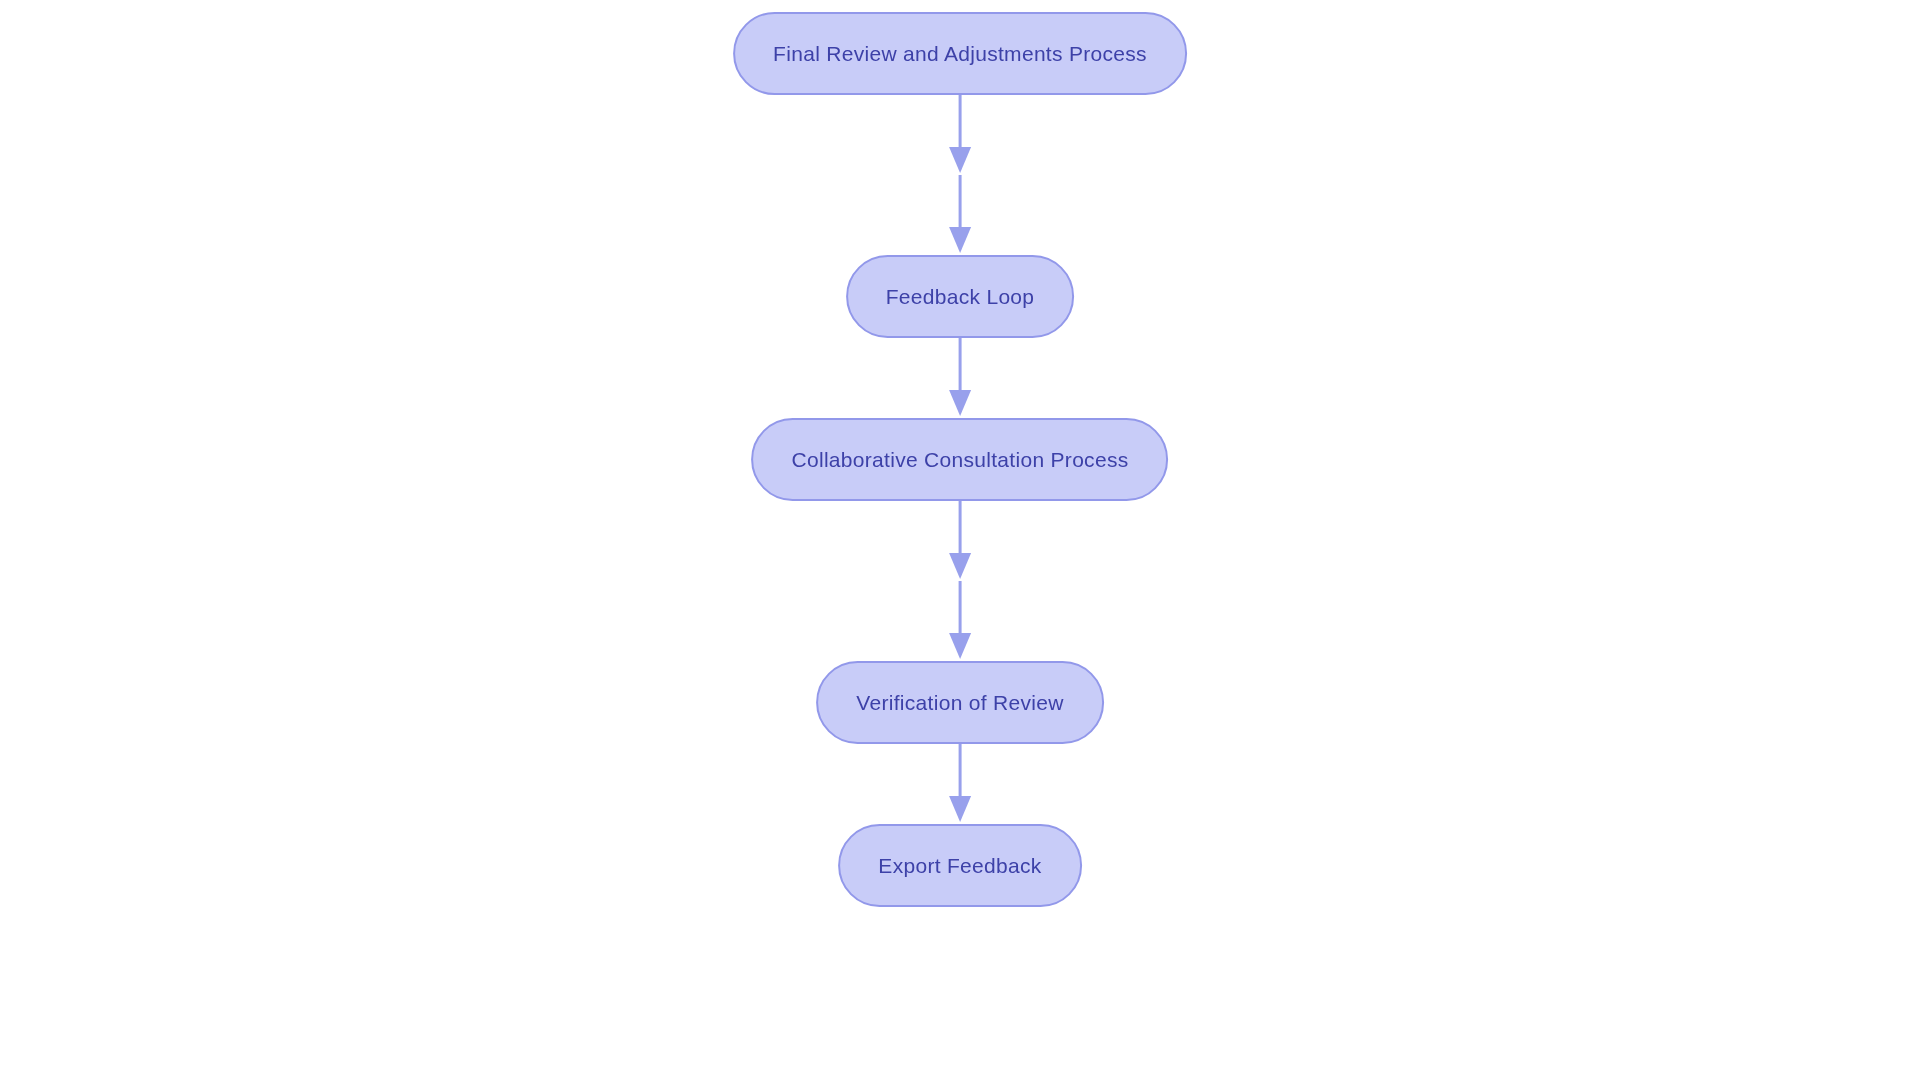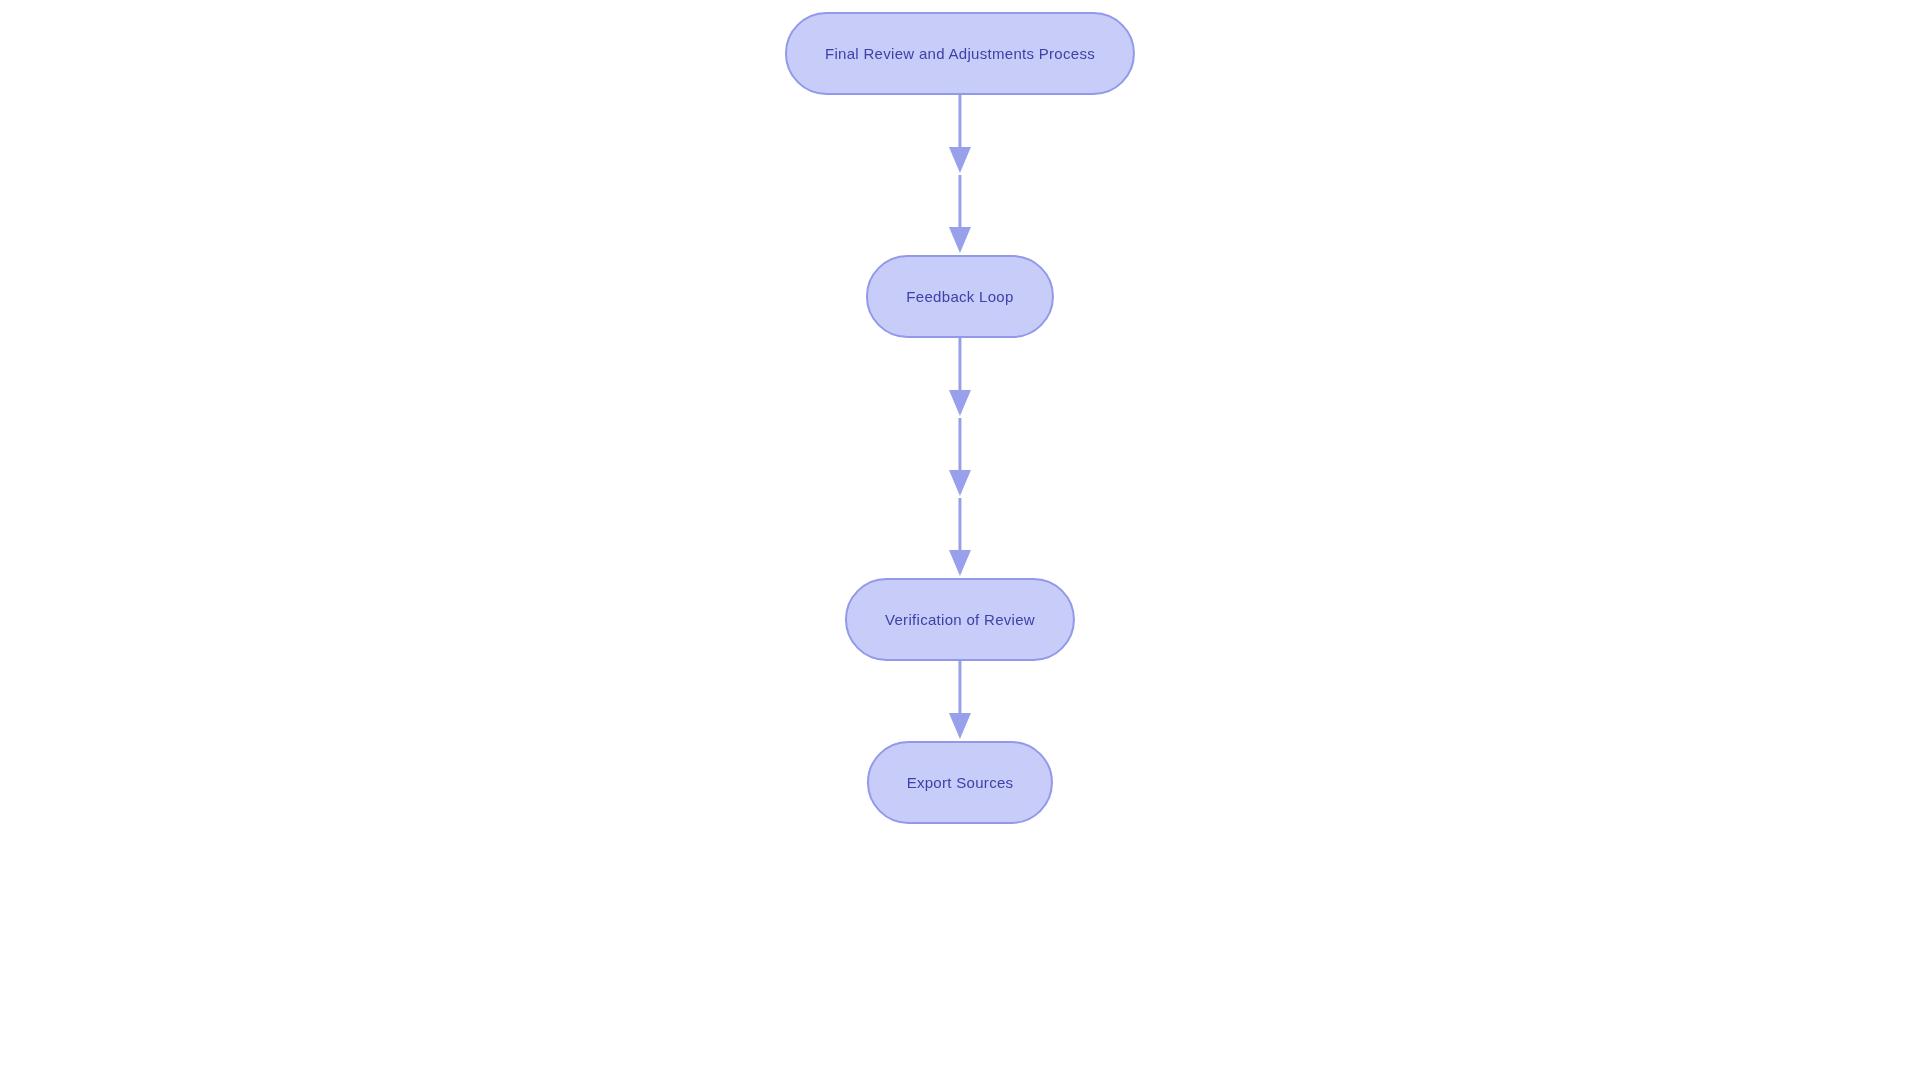--- a/index.html
+++ b/index.html
@@ -31,21 +31,21 @@
     display: flex;
     align-items: center;
     justify-content: center;
     background: var(--node-fill, #c8ccf8);
     border: 2px solid var(--node-border, #9298ea);
     border-radius: 42px;
     white-space: nowrap;
   }
   .node-label {
     color: var(--node-text, #3d41a8);
-    font-size: 15px;
+    font-size: 21px;
     letter-spacing: 0.3px;
   }
   .arrow {
     display: block;
     width: 24px;
     height: 80px;
     flex: 0 0 auto;
   }
   .arrow line { stroke: var(--arrow, #98a0ec); stroke-width: 3; }
   .arrow polygon { fill: var(--arrow, #98a0ec); }
@@ -72,20 +72,23 @@
 
   <div class="node">
     <span class="node-label">Feedback Loop</span>
   </div>
 
   <svg class="arrow" viewBox="0 0 24 80" xmlns="http://www.w3.org/2000/svg">
     <line x1="12" y1="0" x2="12" y2="54"></line>
     <polygon points="1,52 23,52 12,78"></polygon>
   </svg>
 
+  <div class="node">
+    <span class="node-label">Collaborative Consultation Process</span>
+  </div>
 
   <svg class="arrow" viewBox="0 0 24 80" xmlns="http://www.w3.org/2000/svg">
     <line x1="12" y1="0" x2="12" y2="54"></line>
     <polygon points="1,52 23,52 12,78"></polygon>
   </svg>
 
 
   <svg class="arrow" viewBox="0 0 24 80" xmlns="http://www.w3.org/2000/svg">
     <line x1="12" y1="0" x2="12" y2="54"></line>
     <polygon points="1,52 23,52 12,78"></polygon>
@@ -94,16 +97,16 @@
   <div class="node">
     <span class="node-label">Verification of Review</span>
   </div>
 
   <svg class="arrow" viewBox="0 0 24 80" xmlns="http://www.w3.org/2000/svg">
     <line x1="12" y1="0" x2="12" y2="54"></line>
     <polygon points="1,52 23,52 12,78"></polygon>
   </svg>
 
   <div class="node">
-    <span class="node-label">Export Sources</span>
+    <span class="node-label">Export Feedback</span>
   </div>
 </div>
 </div>
 
 </body></html>

